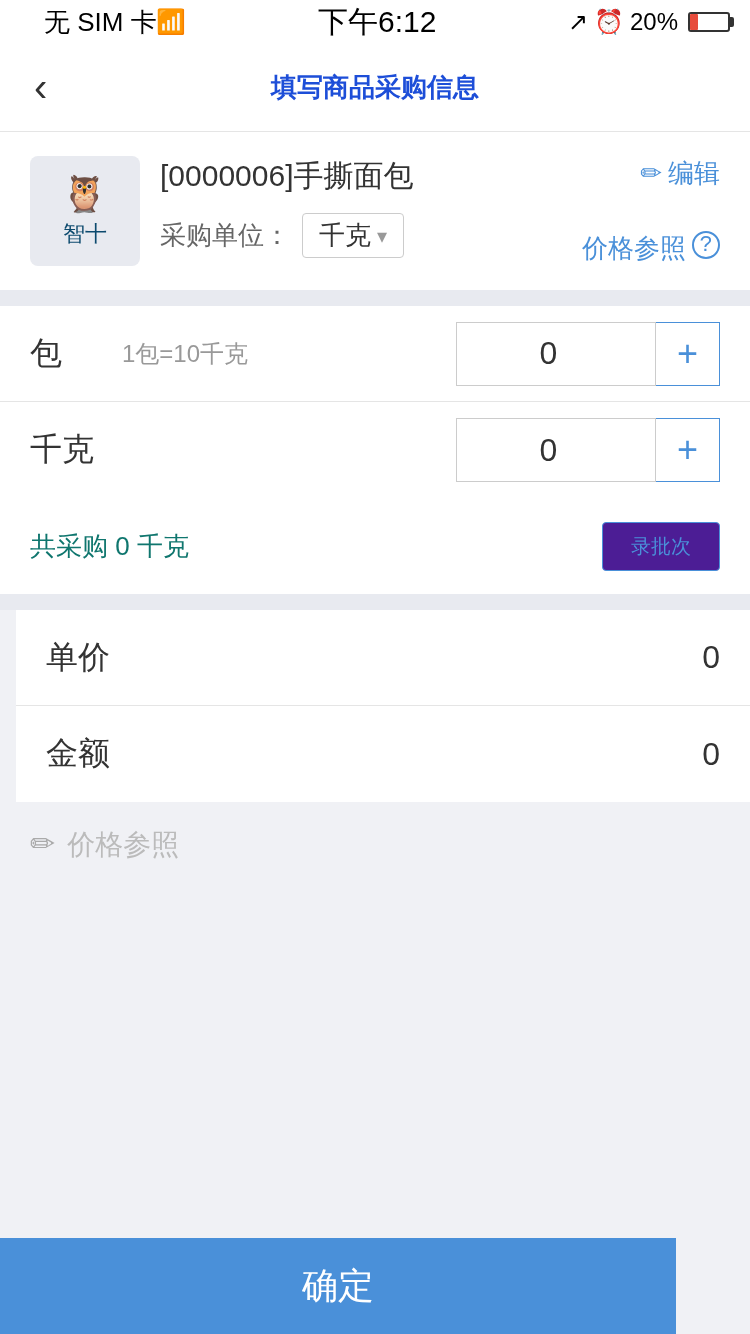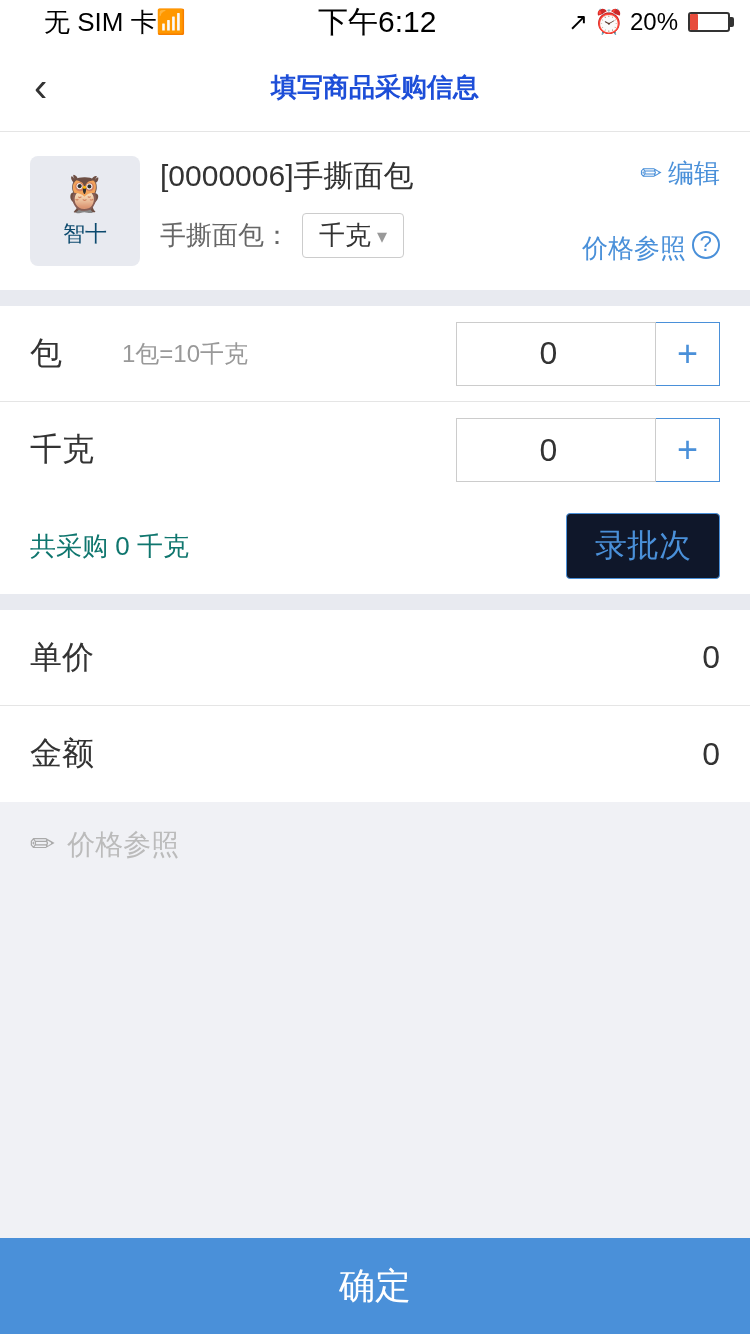--- a/index.html
+++ b/index.html
@@ -246,30 +246,31 @@
       border-bottom: none;
     }
     .summary-text {
       font-size: 26px;
       color: #0f766e;
     }
     .batch-btn {
       margin-left: auto;
       border: 1px solid #4a90d9;
       color: #4a90d9;
-      background: #0f172a;
-      font-size: 32px;
+      background: #4c1d95;
+      font-size: 20px;
       padding: 10px 28px;
       border-radius: 4px;
       cursor: pointer;
     }
 
     
     .price-section {
       background: #fff;
+      margin-left: 16px;
     }
     .price-row {
       display: flex;
       align-items: center;
       padding: 0 30px;
       height: 96px;
       border-bottom: 1px solid #e5e5e5;
     }
     .price-row:last-child {
       border-bottom: none;
@@ -301,21 +302,21 @@
     .remark-placeholder {
       font-size: 28px;
       color: #bbb;
     }
 
     
     .confirm-btn {
       position: fixed;
       bottom: 0;
       left: 0;
-      width: 750px;
+      width: 676px;
       height: 96px;
       background: #4a90d9;
       color: #fff;
       font-size: 36px;
       display: flex;
       align-items: center;
       justify-content: center;
       cursor: pointer;
       border: none;
     }
@@ -347,21 +348,21 @@
 </div>
 
 <div class="product-card">
   <div class="product-thumb">
     <span class="product-thumb-owl">🦉</span>
     <span class="product-thumb-text">智十</span>
   </div>
   <div class="product-info">
     <div class="product-name">[0000006]手撕面包</div>
     <div class="product-unit-row">
-      <span class="product-unit-label">手撕面包：</span>
+      <span class="product-unit-label">采购单位：</span>
       <span class="unit-select">
         <span>千克</span>
         <span class="unit-select-arrow">▾</span>
       </span>
     </div>
   </div>
   <div class="edit-btn">
     <span>✏</span>
     <span>编辑</span>
   </div>

